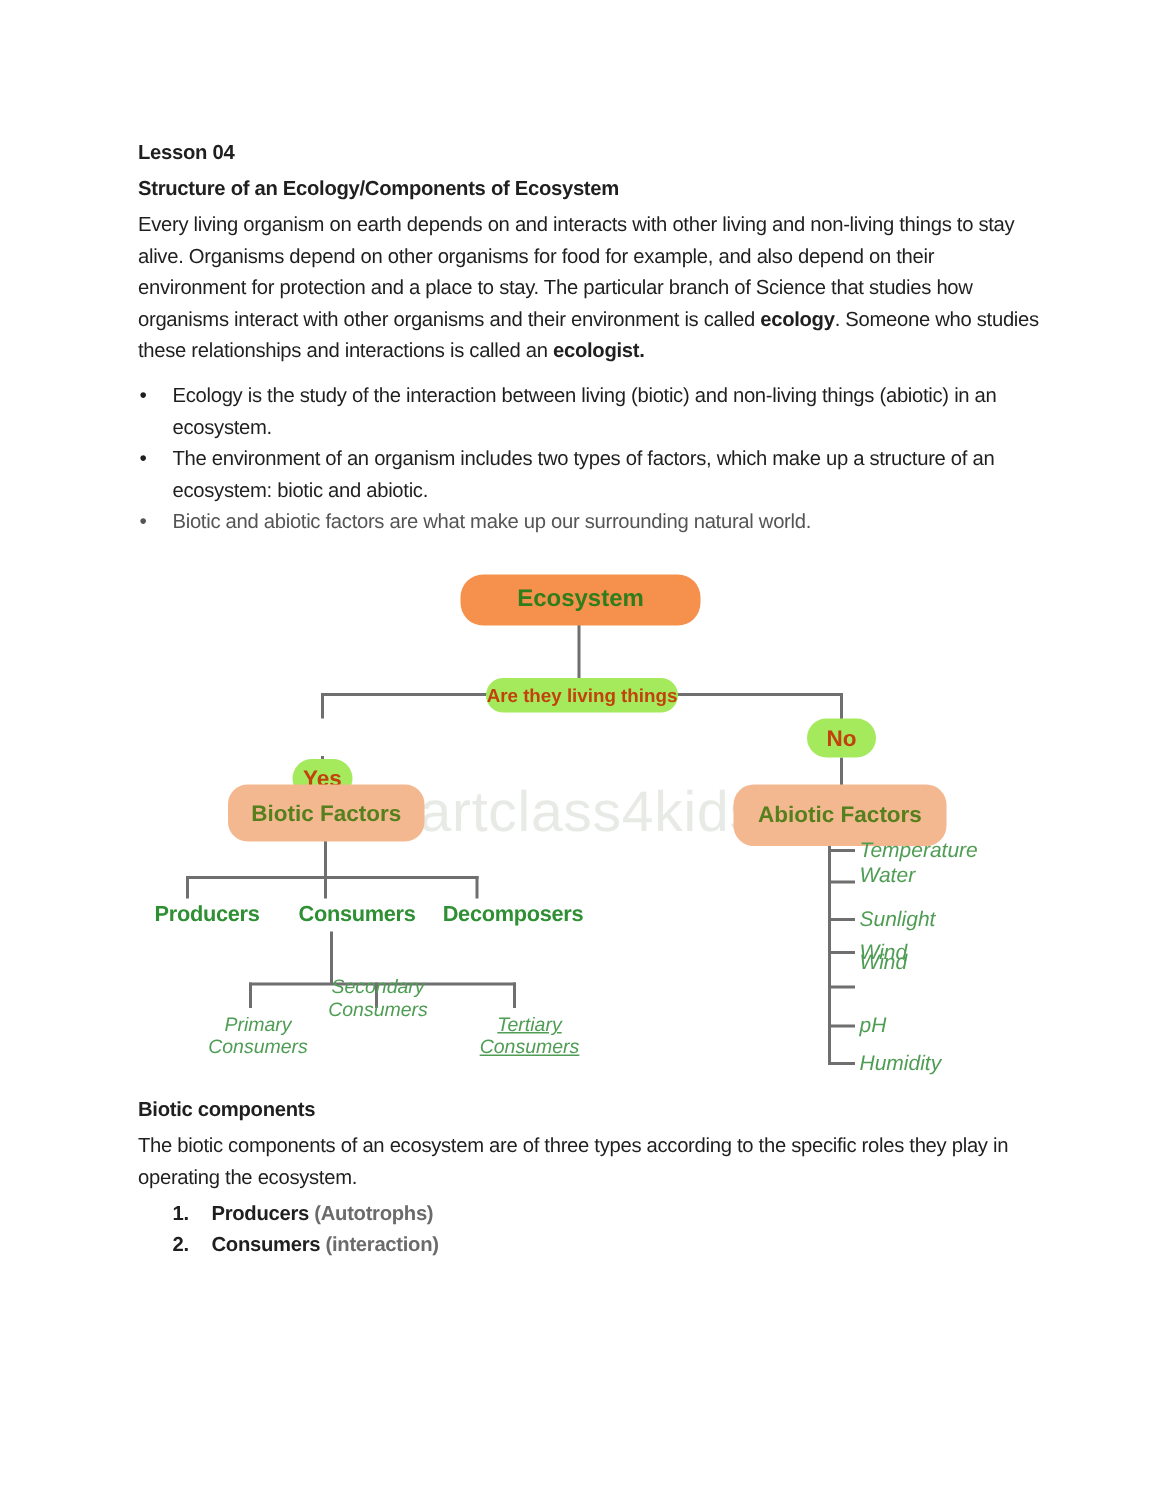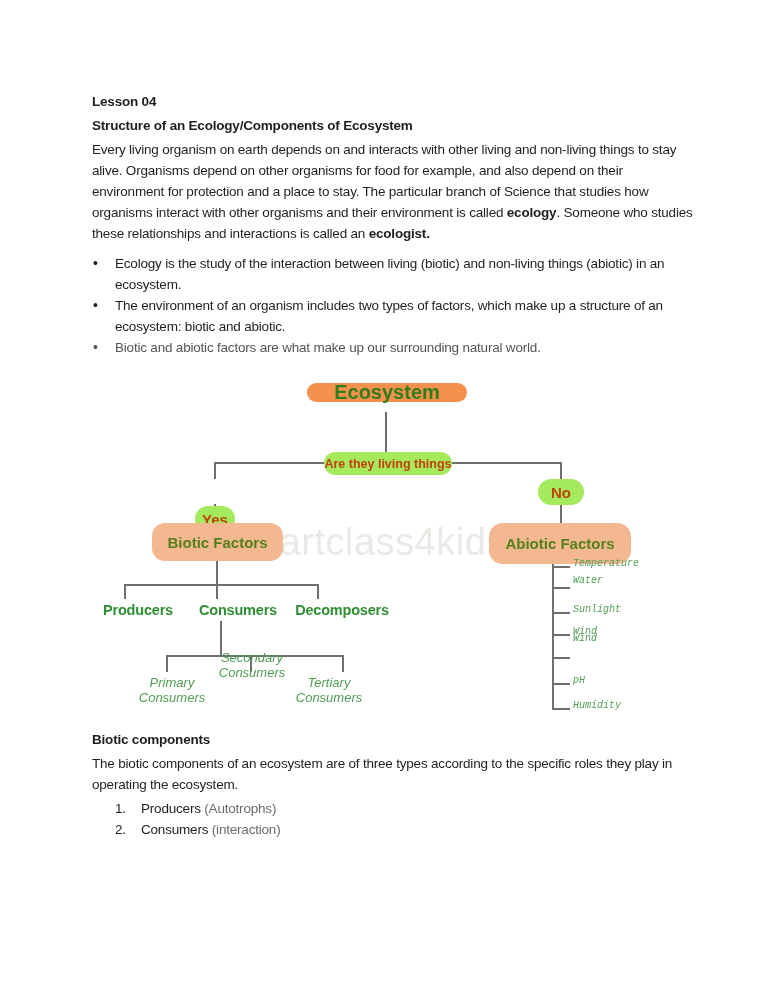--- a/index.html
+++ b/index.html
@@ -9,47 +9,47 @@
   .content{position:absolute;left:89px;top:88px;width:612px;font-size:13.5px;
            line-height:21px;letter-spacing:-0.2px;}
   .content p{margin:3px;}
   p.h{font-weight:bold;}
   .bullets{list-style:none;margin:9px 0 0 0;padding:0;}
   .bullets li{position:relative;padding-left:26px;}
   .bullets li::before{content:"\2022";position:absolute;left:4px;top:0;font-size:14px;}
   .bullets li.muted{color:var(--muted,#555555);}
   .bottom{top:726px;}
   .numlist{list-style:none;margin:2px 0 0 0;padding:0;}
-  .numlist li{padding-left:26px;}
+  .numlist li{padding-left:26px;font-weight:bold;}
   .numlist .num{display:inline-block;width:26px;}
   .numlist .paren{color:var(--paren,#6b6b6b);}
   
   .diagram{position:absolute;left:0;top:0;width:768px;height:994px;}
   .watermark{position:absolute;left:228px;top:521px;width:330px;z-index:0;
              font-size:38px;font-weight:normal;color:var(--watermark,#e8ebe5);
              letter-spacing:0.5px;white-space:nowrap;}
   .line{position:absolute;background:var(--line,#6f6f6f);z-index:1;}
   .pill{position:absolute;display:flex;align-items:center;justify-content:center;
         z-index:2;font-weight:bold;white-space:nowrap;}
   .pill.orange{background:var(--orange,#f6914d);color:var(--darkgreen,#2f7d1b);}
   .pill.salmon{background:var(--salmon,#f4b890);color:var(--olive,#55801d);}
   .pill.green{background:var(--pillgreen,#a5e95c);color:#c2410c;}
-  .eco{left:307px;top:383px;width:160px;height:19px;border-radius:15px;font-size:20px;}
+  .eco{left:307px;top:383px;width:160px;height:34px;border-radius:15px;font-size:16px;}
   .q{left:324px;top:452px;width:128px;height:23px;border-radius:12px;font-size:12.5px;
      color:var(--qtext,#3c4430);}
   .yes{left:195px;top:478px;width:40px;height:26px;border-radius:13px;font-size:15px;margin-top:28px;}
   .no{left:538px;top:479px;width:46px;height:26px;border-radius:13px;font-size:15px;}
   .biotic{left:152px;top:523px;width:131px;height:38px;border-radius:13px;font-size:15px;}
   .abiotic{left:489px;top:523px;width:142px;height:41px;border-radius:13.5px;font-size:15px;}
   .tlabel{position:absolute;z-index:2;text-align:center;font-weight:bold;font-size:14.5px;
           color:var(--nodegreen,#2e8f33);letter-spacing:-0.2px;}
   .leaf{position:absolute;z-index:2;text-align:center;font-style:italic;font-size:13px;
         line-height:15px;color:var(--leafgreen,#4f9d54);}
-  .aitem{position:absolute;left:573px;z-index:2;font-style:italic;font-size:10px;
-         color:var(--leafgreen,#4f9d54);white-space:nowrap;font-family:Liberation Mono, monospace;}
+  .aitem{position:absolute;left:573px;z-index:2;font-style:italic;font-size:14px;
+         color:var(--leafgreen,#4f9d54);white-space:nowrap;}
 </style>
 </head>
 <body>
 
 <div class="page">
 
   <div class="content">
     <p class="h">Lesson 04</p>
     <p class="h">Structure of an Ecology/Components of Ecosystem</p>
     <p><span>Every living organism on earth depends on and interacts with other living and non-living things to stay alive. Organisms depend on other organisms for food for example, and also depend on their environment for protection and a place to stay. The particular branch of Science that studies how organisms interact with other organisms and their environment is called </span><b>ecology</b><span>. Someone who studies these relationships and interactions is called an </span><b>ecologist.</b></p>
@@ -100,21 +100,21 @@
     <div class="tlabel" style="left:294px;top:602px;width:96px;">Decomposers</div>
 
     <div class="leaf" style="left:130px;top:675px;width:84px;">
       <div>Primary</div>
       <div>Consumers</div>
     </div>
     <div class="leaf" style="left:205px;top:650px;width:94px;">
       <div>Secondary</div>
       <div>Consumers</div>
     </div>
-    <div class="leaf" style="left:283px;top:675px;width:92px;">
+    <div class="leaf" style="left:307px;top:675px;width:92px;text-decoration:underline;">
       <div>Tertiary</div>
       <div>Consumers</div>
     </div>
 
     <div class="aitem" style="top:558px;">Temperature</div>
     <div class="aitem" style="top:575px;">Water</div>
     <div class="aitem" style="top:604px;">Sunlight</div>
     <div class="aitem" style="top:626px;">Wind</div>
     <div class="aitem" style="top:633px;">Wind</div>
     <div class="aitem" style="top:675px;">pH</div>

